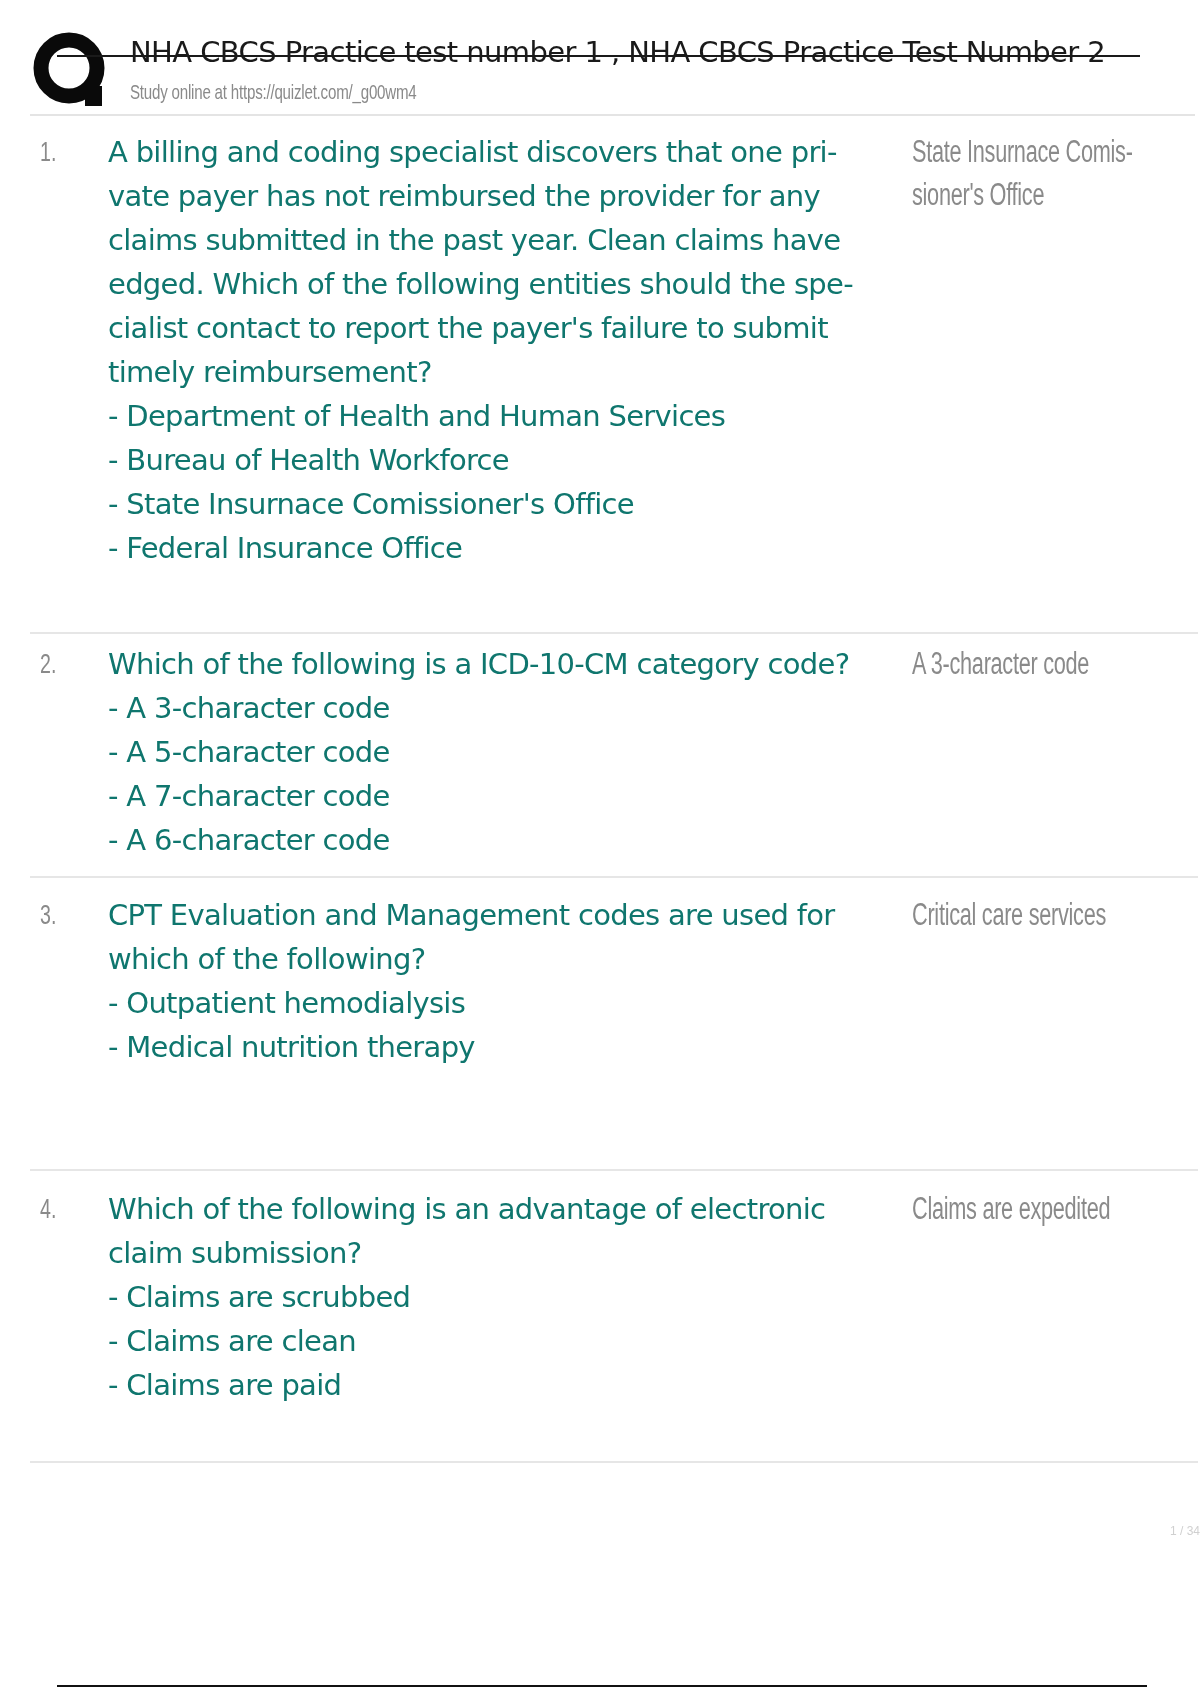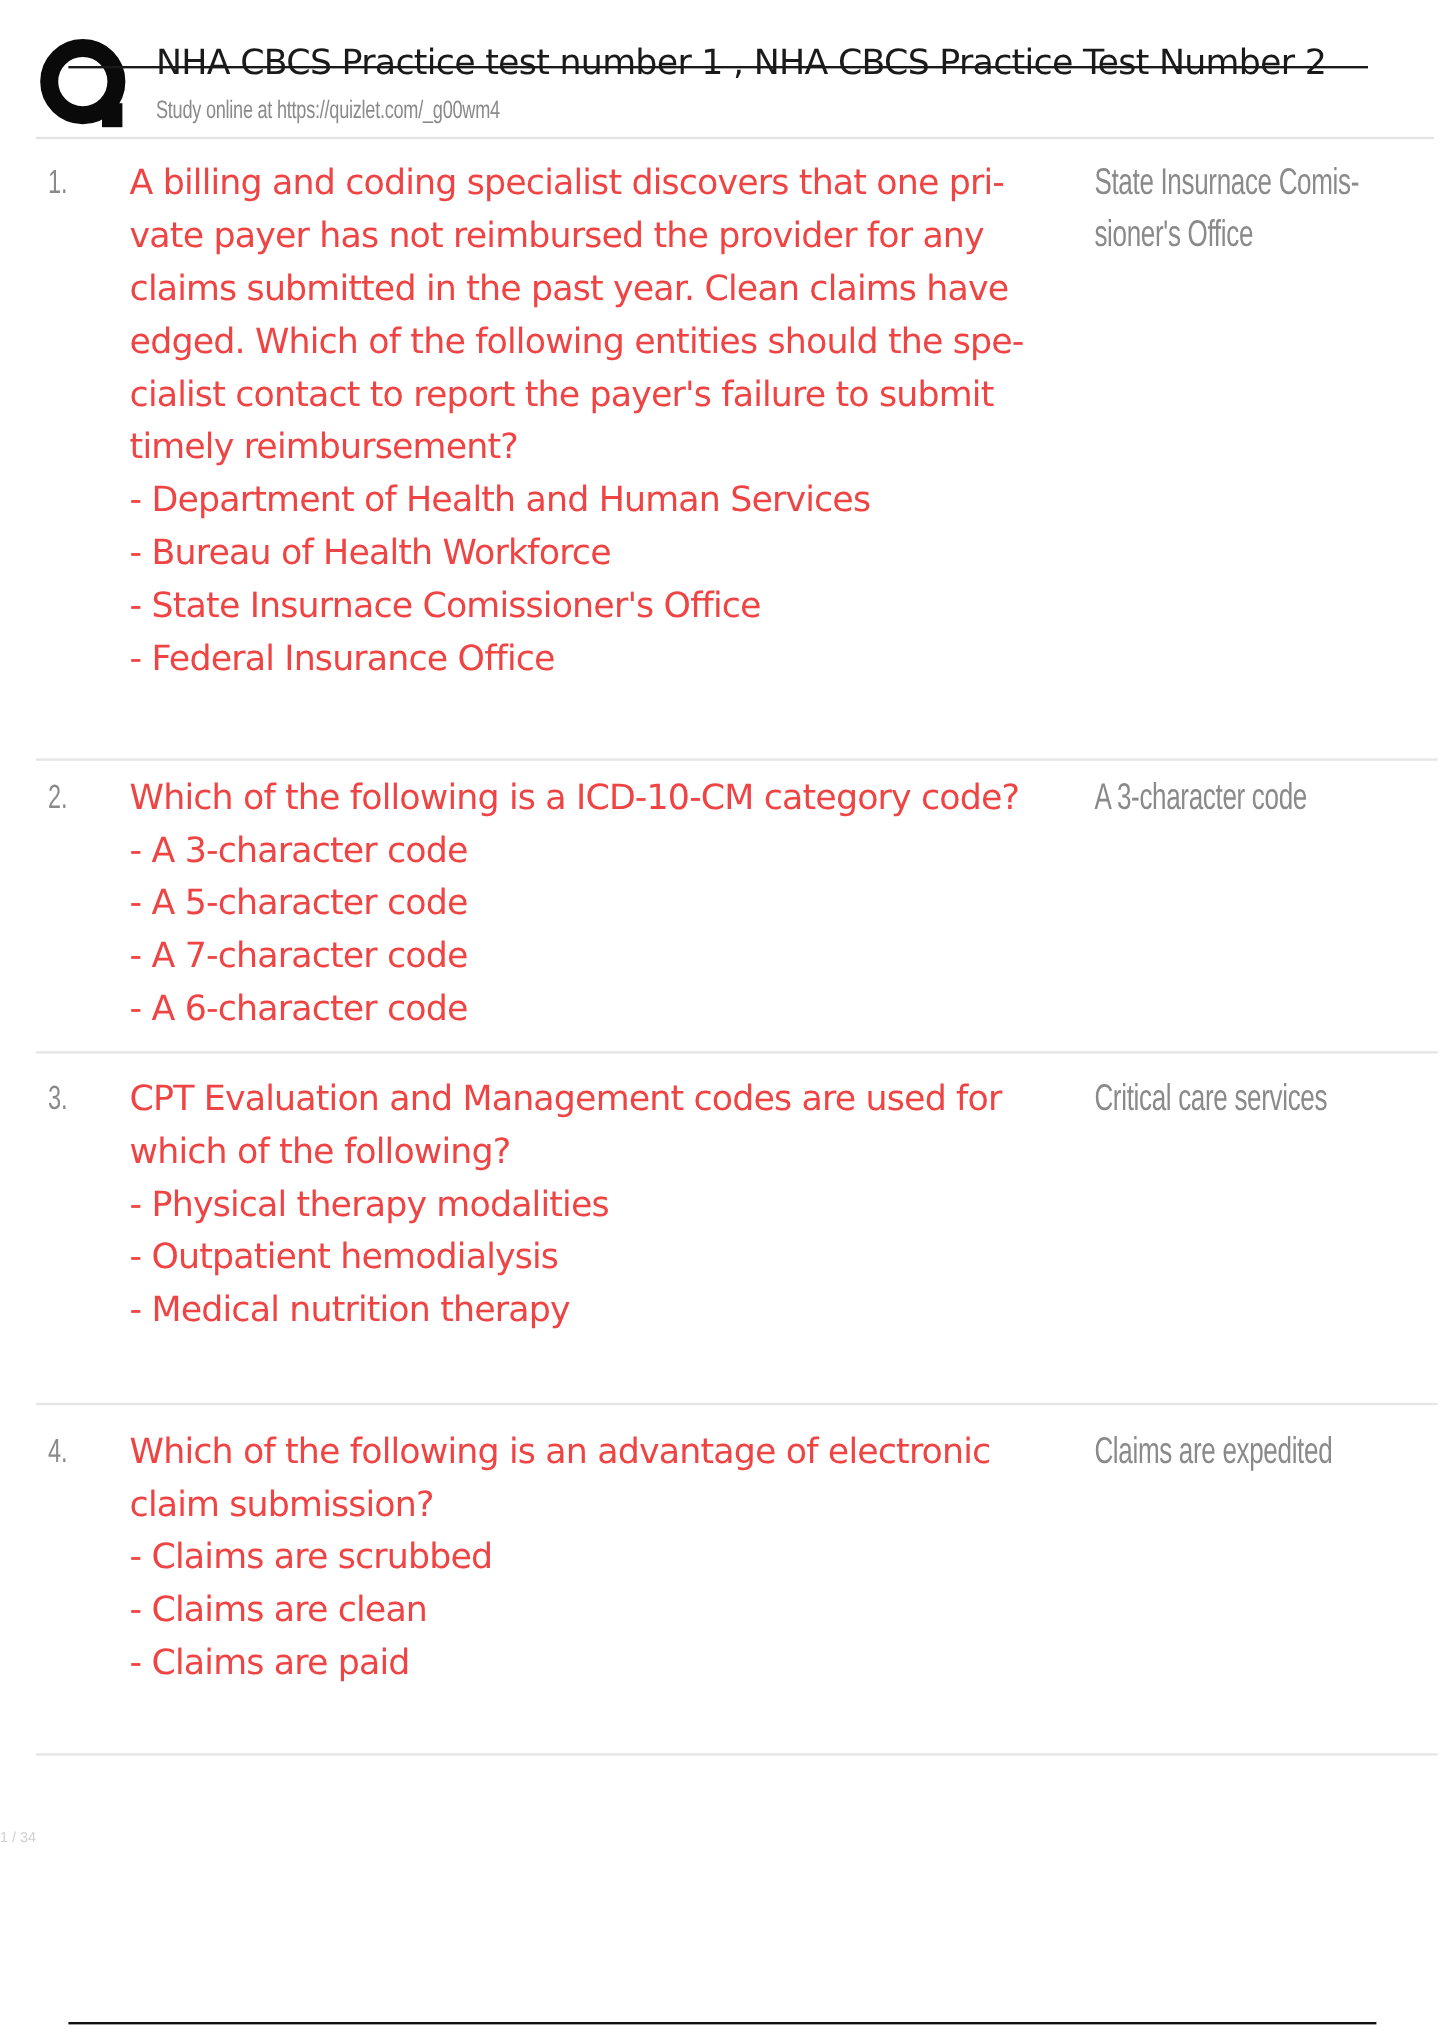--- a/index.html
+++ b/index.html
@@ -12,29 +12,29 @@
   .strike { position: absolute; left: 57px; top: 55px; width: 1083px; height: 2px; background: #1a1a1a; }
   .header-sub { position: absolute; left: 130px; top: 80px; font-family: "Liberation Sans", sans-serif;
                 font-size: 21px; color: #8a8a8a; white-space: nowrap;
                 transform: scaleX(0.72); transform-origin: left top; letter-spacing: -0.3px; }
   .header-rule { position: absolute; left: 30px; top: 114px; width: 1165px; height: 2px; background: #e4e4e4; }
 
   .card { position: absolute; left: 0; width: 1200px; }
   .qnum { position: absolute; left: 40px; top: 0; font-family: "Liberation Sans", sans-serif; font-size: 28px;
           color: #8a8a8a; transform: scaleX(0.7); transform-origin: left top; line-height: 44px; }
   .qbody { position: absolute; left: 108px; top: 0; width: 800px; font-size: 29px; letter-spacing: -0.7px;
-           line-height: 44px; color: #ef4444; }
+           line-height: 44px; color: #0f766e; }
   .qline { display: block; white-space: nowrap; }
   .answer { position: absolute; left: 912px; top: 0; width: 380px; font-family: "Liberation Sans", sans-serif;
             font-size: 31px; color: #8a8a8a; line-height: 43px;
             transform: scaleX(0.7); transform-origin: left top; letter-spacing: -0.4px; }
   .aline { display: block; white-space: nowrap; }
   .divider { position: absolute; left: 30px; width: 1168px; height: 2px; background: #e6e6e6; }
 
-  .page-num { position: absolute; left: 0; width: 1200px; top: 1524px; text-align: left;
+  .page-num { position: absolute; left: 0; width: 1200px; top: 1524px; text-align: right;
               font-family: "Liberation Sans", sans-serif; font-size: 12px; color: #d0d0d0; }
   .bottom-rule { position: absolute; left: 57px; top: 1685px; width: 1090px; height: 2px; background: #111; }
 </style>
 </head>
 <body>
 
 <svg class="logo" viewBox="0 0 76 76">
   <circle cx="36" cy="36" r="28" fill="none" stroke="#0a0a0a" stroke-width="15"></circle>
   <rect x="52" y="54" width="17" height="20" fill="#0a0a0a"></rect>
 </svg>
@@ -77,21 +77,20 @@
     <span class="aline">A 3-character code</span>
   </div>
 </div>
 <div class="divider" style="top:876px;"></div>
 
 <div class="card" style="top:893px;">
   <div class="qnum">3.</div>
   <div class="qbody">
     <span class="qline">CPT Evaluation and Management codes are used for</span>
     <span class="qline">which of the following?</span>
-    <span class="qline">- Physical therapy modalities</span>
     <span class="qline">- Outpatient hemodialysis</span>
     <span class="qline">- Medical nutrition therapy</span>
   </div>
   <div class="answer">
     <span class="aline">Critical care services</span>
   </div>
 </div>
 <div class="divider" style="top:1169px;"></div>
 
 <div class="card" style="top:1187px;">

